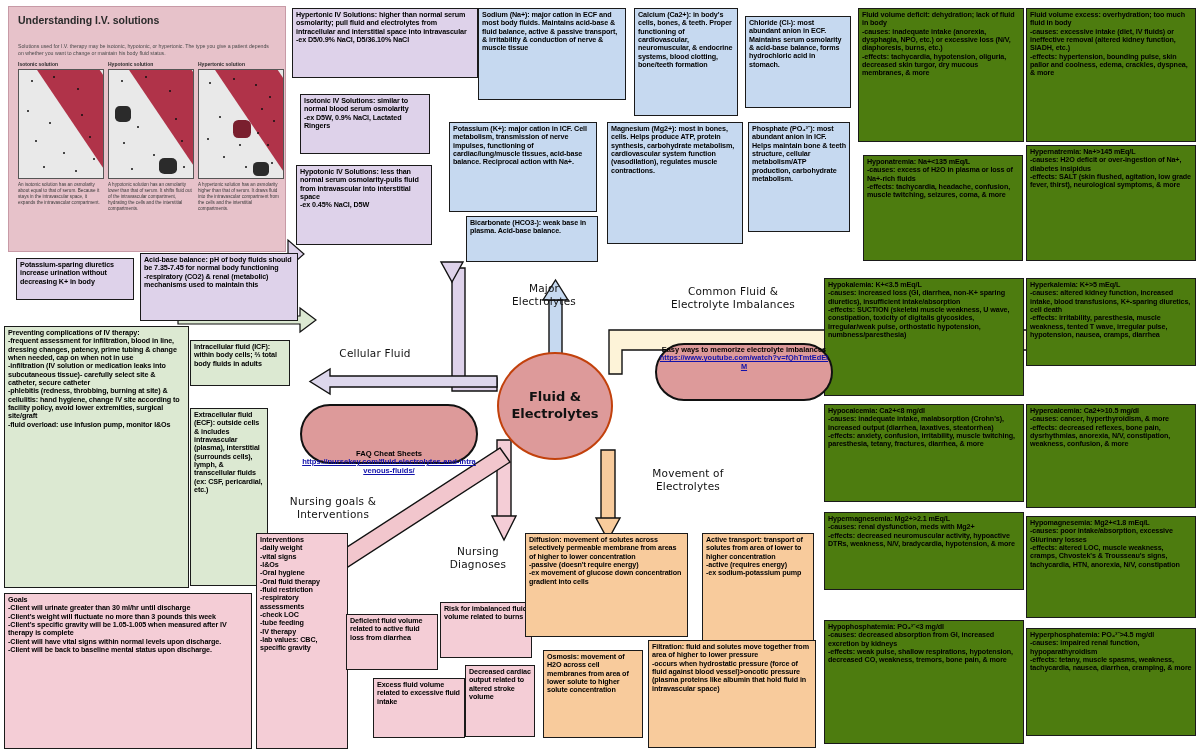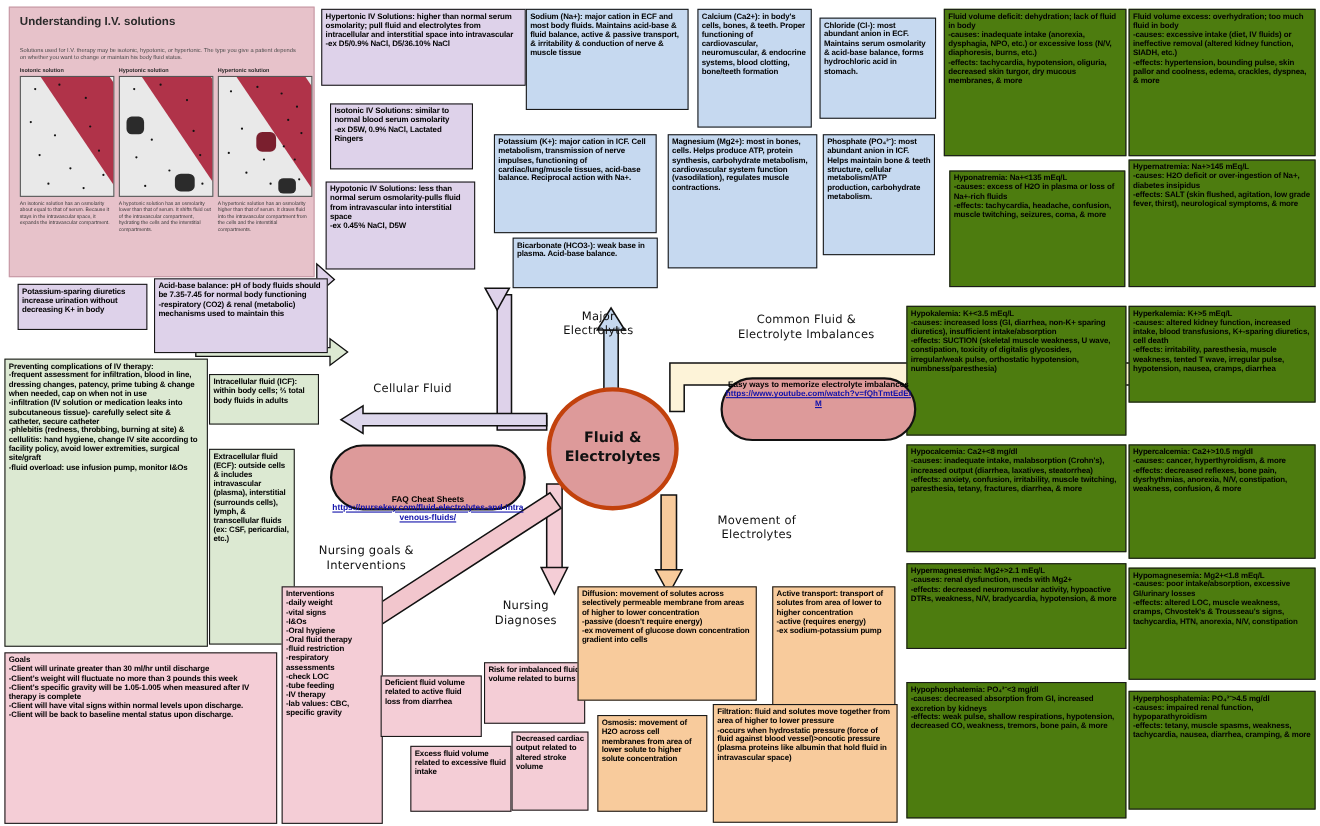--- a/index.html
+++ b/index.html
@@ -17,21 +17,21 @@
   .pink{background:#f4cdd6;}
   .orange{background:#f8cb9c;}
 
   
   .conn-label{position:absolute;font-family:"DejaVu Sans",sans-serif;
        font-size:10.5px;color:#111;text-align:center;line-height:1.25;
        font-weight:400;letter-spacing:.2px;}
 
   
   #center-node{position:absolute;left:497px;top:352px;width:112px;height:104px;
-      border-radius:50%;background:#dd9a9a;border:4px solid #c2410c;
+      border-radius:50%;background:#dd9a9a;border:2px solid #c2410c;
       display:flex;align-items:center;justify-content:center;text-align:center;
       font-family:"DejaVu Sans",sans-serif;font-size:13px;font-weight:700;
       color:#111;line-height:1.3;z-index:6;}
 
   #faq-bubble{position:absolute;left:300px;top:404px;width:178px;height:60px;
       border-radius:30px;background:#dd9a9a;border:2px solid #111;z-index:6;
       text-align:center;padding-top:3px;box-sizing:border-box;}
   #faq-bubble .t{font-size:7.6px;font-weight:bold;color:#000;margin-top:40px;}
   #faq-bubble .u{font-size:7.6px;font-weight:bold;color:#1111aa;
       text-decoration:underline;display:block;line-height:1.15;word-break:break-all;}

